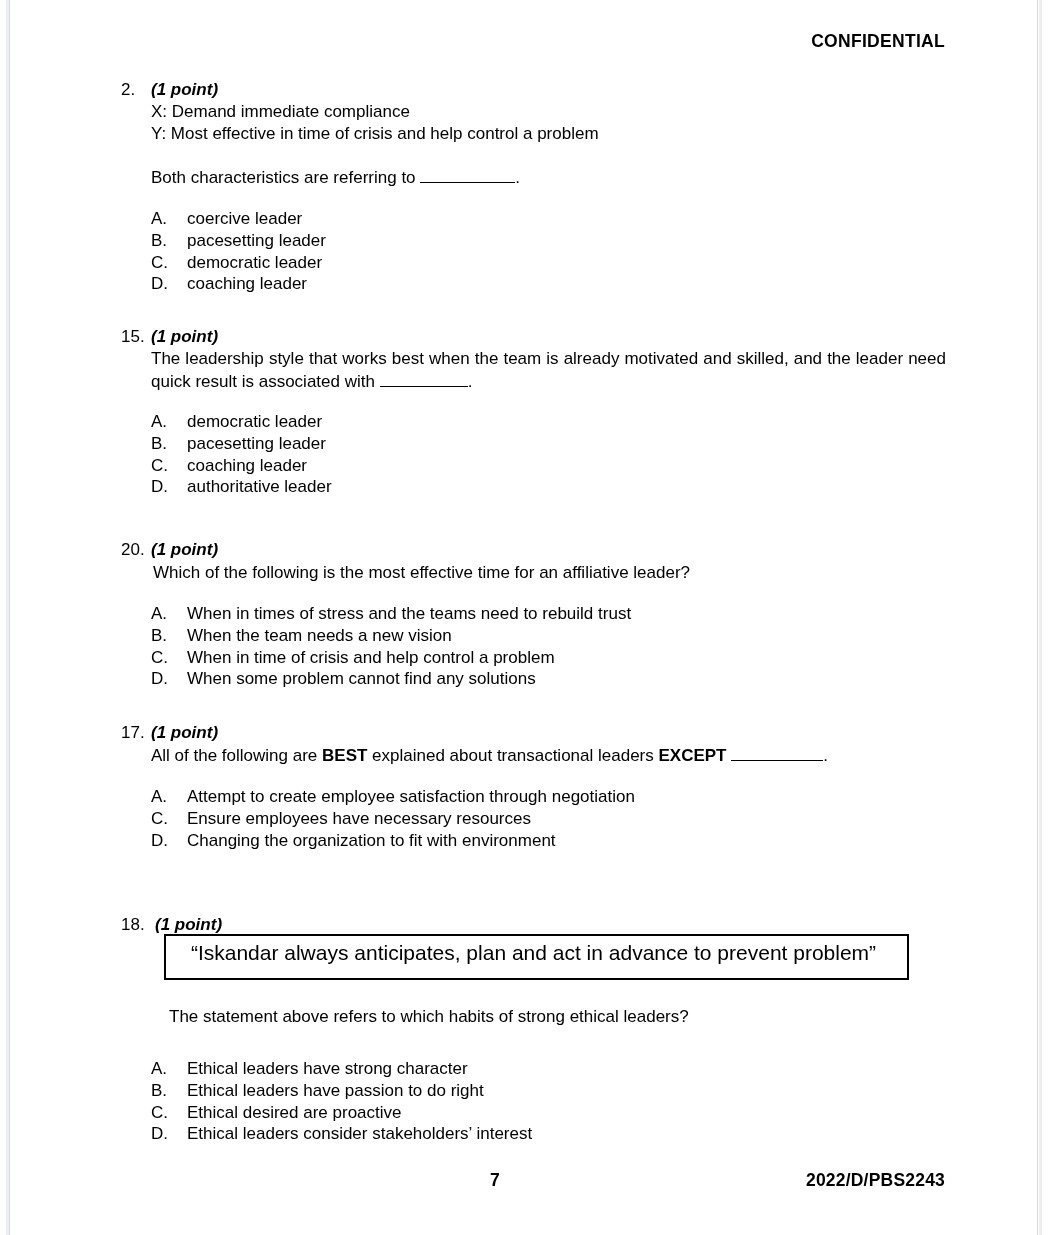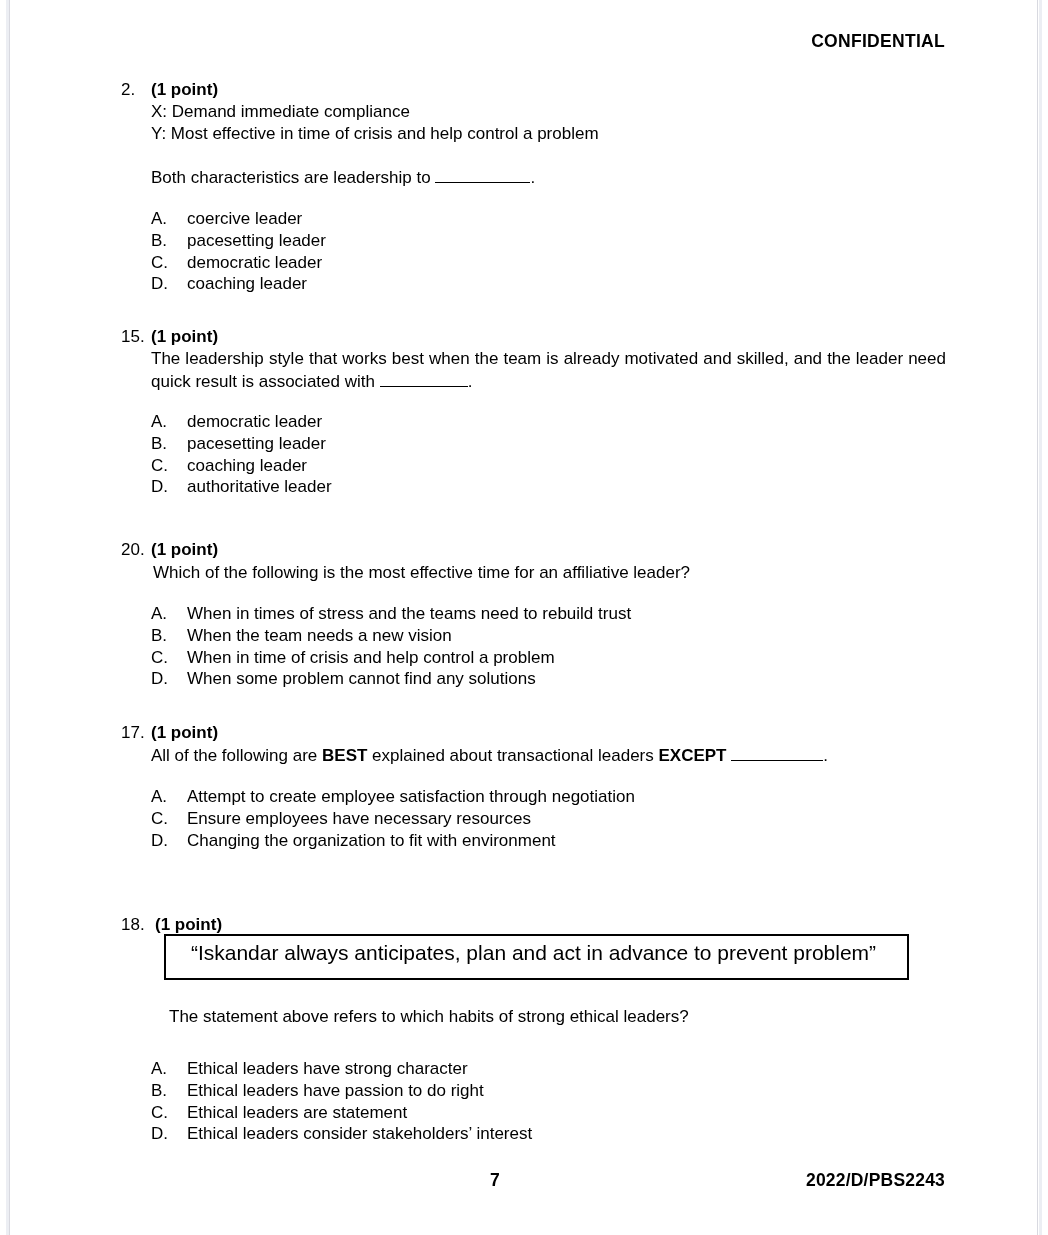--- a/index.html
+++ b/index.html
@@ -65,20 +65,21 @@
     top: 0;
     font-size: 17px;
     font-weight: normal;
   }
   .qpoint {
     position: absolute;
     left: 151px;
     top: 0;
     font-size: 17px;
     font-weight: bold;
+    font-style: italic;
   }
   .qbody {
     position: absolute;
     left: 151px;
     font-size: 17px;
     line-height: 23px;
     width: 795px;
   }
   .qbody.indent-extra { left: 153px; }
   .qbody.justify {
@@ -153,21 +154,21 @@
   <div class="header">CONFIDENTIAL</div>
 
   <div class="question" style="top:0;">
     <div class="qnum-line" style="position:absolute; top:79px; left:0; width:1048px;">
       <span class="qnum">2.</span>
       <span class="qpoint">(1 point)</span>
     </div>
     <div class="qbody" style="top:100px;">X: Demand immediate compliance</div>
     <div class="qbody" style="top:122px;">Y: Most effective in time of crisis and help control a problem</div>
     <div class="qbody" style="top:166px;">
-      <span>Both characteristics are leadership to </span><span class="blank" style="width:95px;"></span><span>.</span>
+      <span>Both characteristics are referring to </span><span class="blank" style="width:95px;"></span><span>.</span>
     </div>
     <div class="options" style="top:208px;">
       <div class="opt">
         <span class="opt-letter">A.</span><span>coercive leader</span>
       </div>
       <div class="opt">
         <span class="opt-letter">B.</span><span>pacesetting leader</span>
       </div>
       <div class="opt">
         <span class="opt-letter">C.</span><span>democratic leader</span>
@@ -258,21 +259,21 @@
     <div class="qbody" style="top:1005px; left:169px;">The statement above refers to which habits of strong ethical leaders?</div>
 
     <div class="options" style="top:1048px;margin-top:10px;">
       <div class="opt">
         <span class="opt-letter">A.</span><span>Ethical leaders have strong character</span>
       </div>
       <div class="opt">
         <span class="opt-letter">B.</span><span>Ethical leaders have passion to do right</span>
       </div>
       <div class="opt">
-        <span class="opt-letter">C.</span><span>Ethical leaders are statement</span>
+        <span class="opt-letter">C.</span><span>Ethical desired are proactive</span>
       </div>
       <div class="opt">
         <span class="opt-letter">D.</span><span>Ethical leaders consider stakeholders’ interest</span>
       </div>
     </div>
   </div>
 
   <div class="footer-page">7</div>
   <div class="footer-code">2022/D/PBS2243</div>
 </div>

